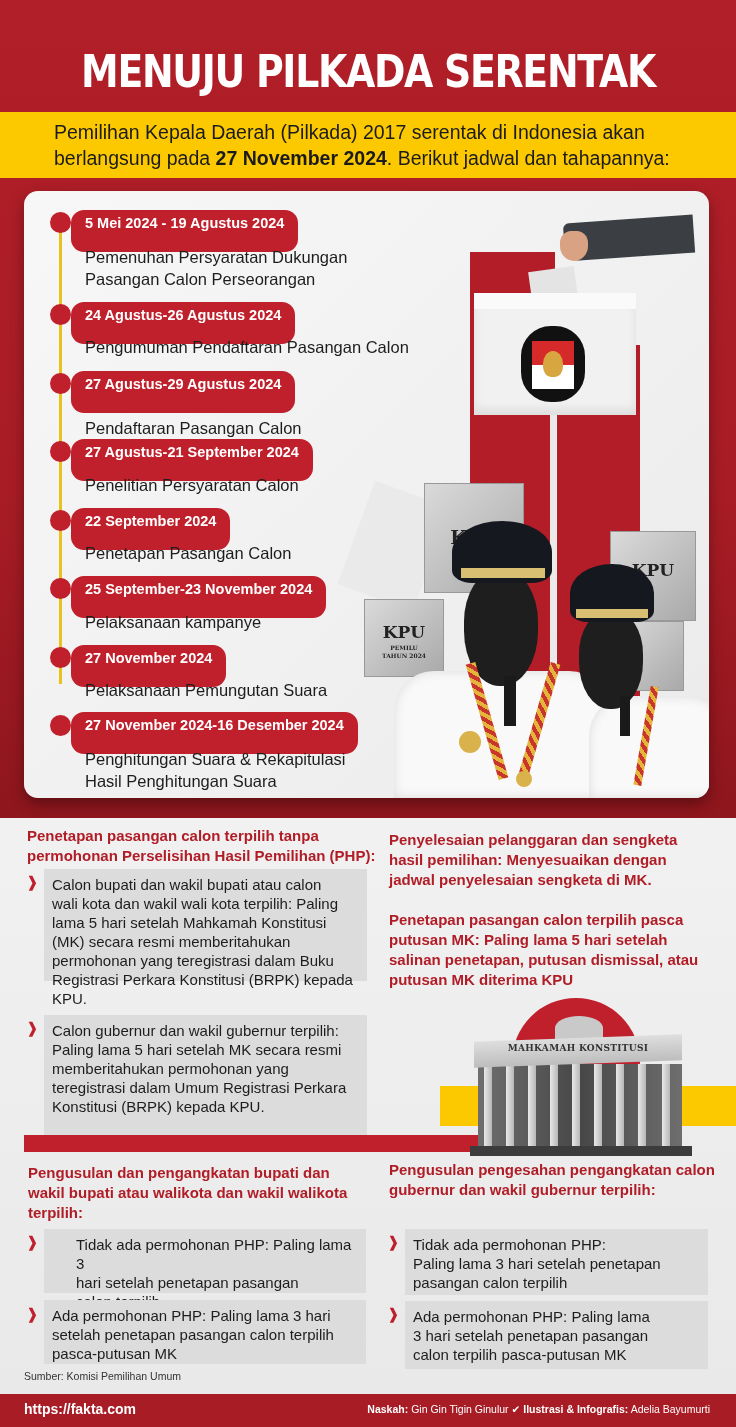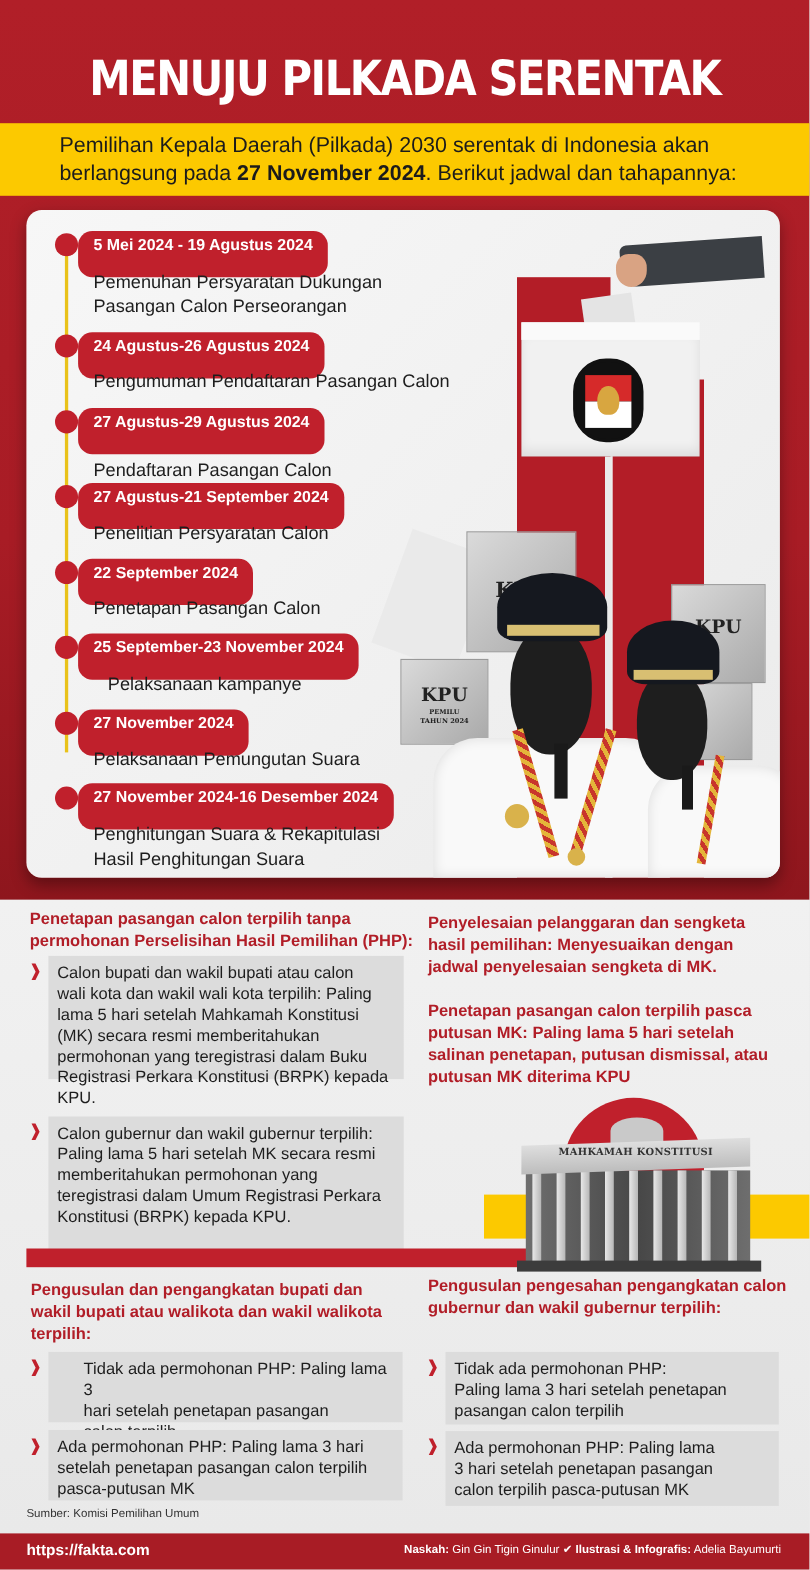--- a/index.html
+++ b/index.html
@@ -80,21 +80,21 @@
 </head>
 <body>
 
 <div class="top"></div>
 <div class="title">
   <span>MENUJU PILKADA SERENTAK</span>
   <span class="yr">2024</span>
 </div>
 <div class="yellow-band"></div>
 <div class="intro">
-  <span>Pemilihan Kepala Daerah (Pilkada) 2030 serentak di Indonesia akan berlangsung pada </span><b>27 November 2024</b><span>. Berikut jadwal dan tahapannya:</span>
+  <span>Pemilihan Kepala Daerah (Pilkada) 2017 serentak di Indonesia akan berlangsung pada </span><b>27 November 2024</b><span>. Berikut jadwal dan tahapannya:</span>
 </div>
 
 <div class="card">
 
   <div class="ill">
     <div class="bar-red-a"></div>
     <div class="bar-red-b"></div>
     <div class="pole"></div>
     <div class="hand"></div>
     <div class="hand-skin"></div>
@@ -164,21 +164,21 @@
     <div class="tl-desc" style="top:283px;">Penelitian Persyaratan Calon</div>
   </div>
   <div>
     <div class="tl-dot" style="top:319px;"></div>
     <div class="tl-pill" style="top:317px;">22 September 2024</div>
     <div class="tl-desc" style="top:351px;">Penetapan Pasangan Calon</div>
   </div>
   <div>
     <div class="tl-dot" style="top:387px;"></div>
     <div class="tl-pill" style="top:385px;">25 September-23 November 2024</div>
-    <div class="tl-desc" style="top:420px;margin-left:13px;">Pelaksanaan kampanye</div>
+    <div class="tl-desc" style="top:420px;">Pelaksanaan kampanye</div>
   </div>
   <div>
     <div class="tl-dot" style="top:456px;"></div>
     <div class="tl-pill" style="top:454px;">27 November 2024</div>
     <div class="tl-desc" style="top:488px;">Pelaksanaan Pemungutan Suara</div>
   </div>
   <div>
     <div class="tl-dot" style="top:524px;"></div>
     <div class="tl-pill" style="top:521px;">27 November 2024-16 Desember 2024</div>
     <div class="tl-desc" style="top:557px;">

